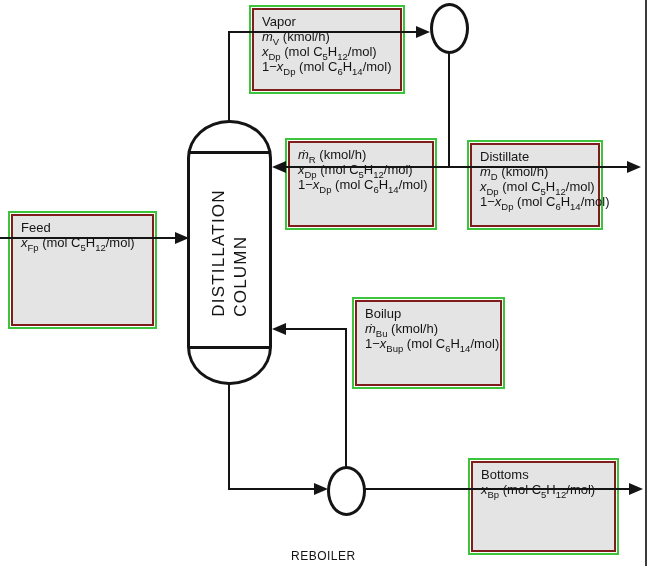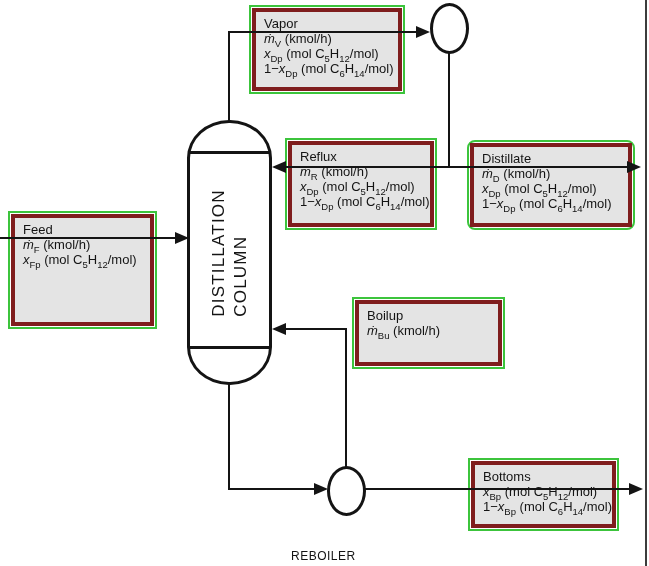--- a/index.html
+++ b/index.html
@@ -1,21 +1,21 @@
 <!DOCTYPE html>
 <html><head>
 <meta charset="utf-8">
 <style>
   html,body{margin:0;padding:0;background:#fff;}
   body{font-family:"Liberation Sans","DejaVu Sans",sans-serif;color:#141414;}
   .stage{position:relative;width:649px;height:566px;background:#fff;overflow:hidden;}
 
   
   .pbox{position:absolute;box-sizing:border-box;border:2px solid #3cc43c;background:#fff;padding:1px;z-index:2;}
-  .pbox-inner{box-sizing:border-box;height:100%;border:4px solid #7f1d1d;background:#e4e4e4;padding:4px 2px 0 8px;}
+  .pbox-inner{box-sizing:border-box;height:100%;border:2px solid #7f1d1d;background:#e4e4e4;padding:4px 2px 0 8px;}
   .pbox-title{font-size:13px;line-height:15px;}
   .pbox-rows{margin-top:0;font-size:13px;line-height:15px;white-space:nowrap;}
   .prow sub{font-size:9.5px;line-height:0;}
   .v{font-style:italic;}
 
   
   .ln{position:absolute;background:#141414;z-index:5;}
   .arr-r{position:absolute;width:0;height:0;border-top:6px solid transparent;border-bottom:6px solid transparent;border-left:14px solid #141414;z-index:5;}
   .arr-l{position:absolute;width:0;height:0;border-top:6px solid transparent;border-bottom:6px solid transparent;border-right:14px solid #141414;z-index:5;}
 
@@ -81,62 +81,60 @@
       <div class="pbox-rows">
         <div class="prow"><span></span><span class="v">ṁ</span><sub>V</sub><span> (kmol/h)</span><sub></sub><span></span><sub></sub><span></span></div>
         <div class="prow"><span></span><span class="v">x</span><sub>Dp</sub><span> (mol C</span><sub>5</sub><span>H</span><sub>12</sub><span>/mol)</span></div>
         <div class="prow"><span>1−</span><span class="v">x</span><sub>Dp</sub><span> (mol C</span><sub>6</sub><span>H</span><sub>14</sub><span>/mol)</span></div>
       </div>
     </div>
   </div>
 
   <div class="pbox" style="left:285px;top:138px;width:152px;height:92px;">
     <div class="pbox-inner">
-      <div class="pbox-title">Reflux</div>
       <div class="pbox-rows">
         <div class="prow"><span></span><span class="v">ṁ</span><sub>R</sub><span> (kmol/h)</span><sub></sub><span></span><sub></sub><span></span></div>
         <div class="prow"><span></span><span class="v">x</span><sub>Dp</sub><span> (mol C</span><sub>5</sub><span>H</span><sub>12</sub><span>/mol)</span></div>
         <div class="prow"><span>1−</span><span class="v">x</span><sub>Dp</sub><span> (mol C</span><sub>6</sub><span>H</span><sub>14</sub><span>/mol)</span></div>
       </div>
     </div>
   </div>
 
-  <div class="pbox" style="left:467px;top:140px;width:168px;height:90px;border-radius:8px;">
+  <div class="pbox" style="left:467px;top:140px;width:136px;height:90px;">
     <div class="pbox-inner">
       <div class="pbox-title">Distillate</div>
       <div class="pbox-rows">
         <div class="prow"><span></span><span class="v">ṁ</span><sub>D</sub><span> (kmol/h)</span><sub></sub><span></span><sub></sub><span></span></div>
         <div class="prow"><span></span><span class="v">x</span><sub>Dp</sub><span> (mol C</span><sub>5</sub><span>H</span><sub>12</sub><span>/mol)</span></div>
         <div class="prow"><span>1−</span><span class="v">x</span><sub>Dp</sub><span> (mol C</span><sub>6</sub><span>H</span><sub>14</sub><span>/mol)</span></div>
       </div>
     </div>
   </div>
 
   <div class="pbox" style="left:8px;top:211px;width:149px;height:118px;">
     <div class="pbox-inner">
       <div class="pbox-title">Feed</div>
       <div class="pbox-rows">
-        <div class="prow"><span></span><span class="v">ṁ</span><sub>F</sub><span> (kmol/h)</span><sub></sub><span></span><sub></sub><span></span></div>
         <div class="prow"><span></span><span class="v">x</span><sub>Fp</sub><span> (mol C</span><sub>5</sub><span>H</span><sub>12</sub><span>/mol)</span></div>
       </div>
     </div>
   </div>
 
-  <div class="pbox" style="left:352px;top:297px;width:153px;height:72px;">
+  <div class="pbox" style="left:352px;top:297px;width:153px;height:92px;">
     <div class="pbox-inner">
       <div class="pbox-title">Boilup</div>
       <div class="pbox-rows">
         <div class="prow"><span></span><span class="v">ṁ</span><sub>Bu</sub><span> (kmol/h)</span><sub></sub><span></span><sub></sub><span></span></div>
+        <div class="prow"><span>1−</span><span class="v">x</span><sub>Bup</sub><span> (mol C</span><sub>6</sub><span>H</span><sub>14</sub><span>/mol)</span></div>
       </div>
     </div>
   </div>
 
-  <div class="pbox" style="left:468px;top:458px;width:151px;height:73px;">
+  <div class="pbox" style="left:468px;top:458px;width:151px;height:97px;">
     <div class="pbox-inner">
       <div class="pbox-title">Bottoms</div>
       <div class="pbox-rows">
         <div class="prow"><span></span><span class="v">x</span><sub>Bp</sub><span> (mol C</span><sub>5</sub><span>H</span><sub>12</sub><span>/mol)</span></div>
-        <div class="prow"><span>1−</span><span class="v">x</span><sub>Bp</sub><span> (mol C</span><sub>6</sub><span>H</span><sub>14</sub><span>/mol)</span></div>
       </div>
     </div>
   </div>
 
 </div>
 
 </body></html>

